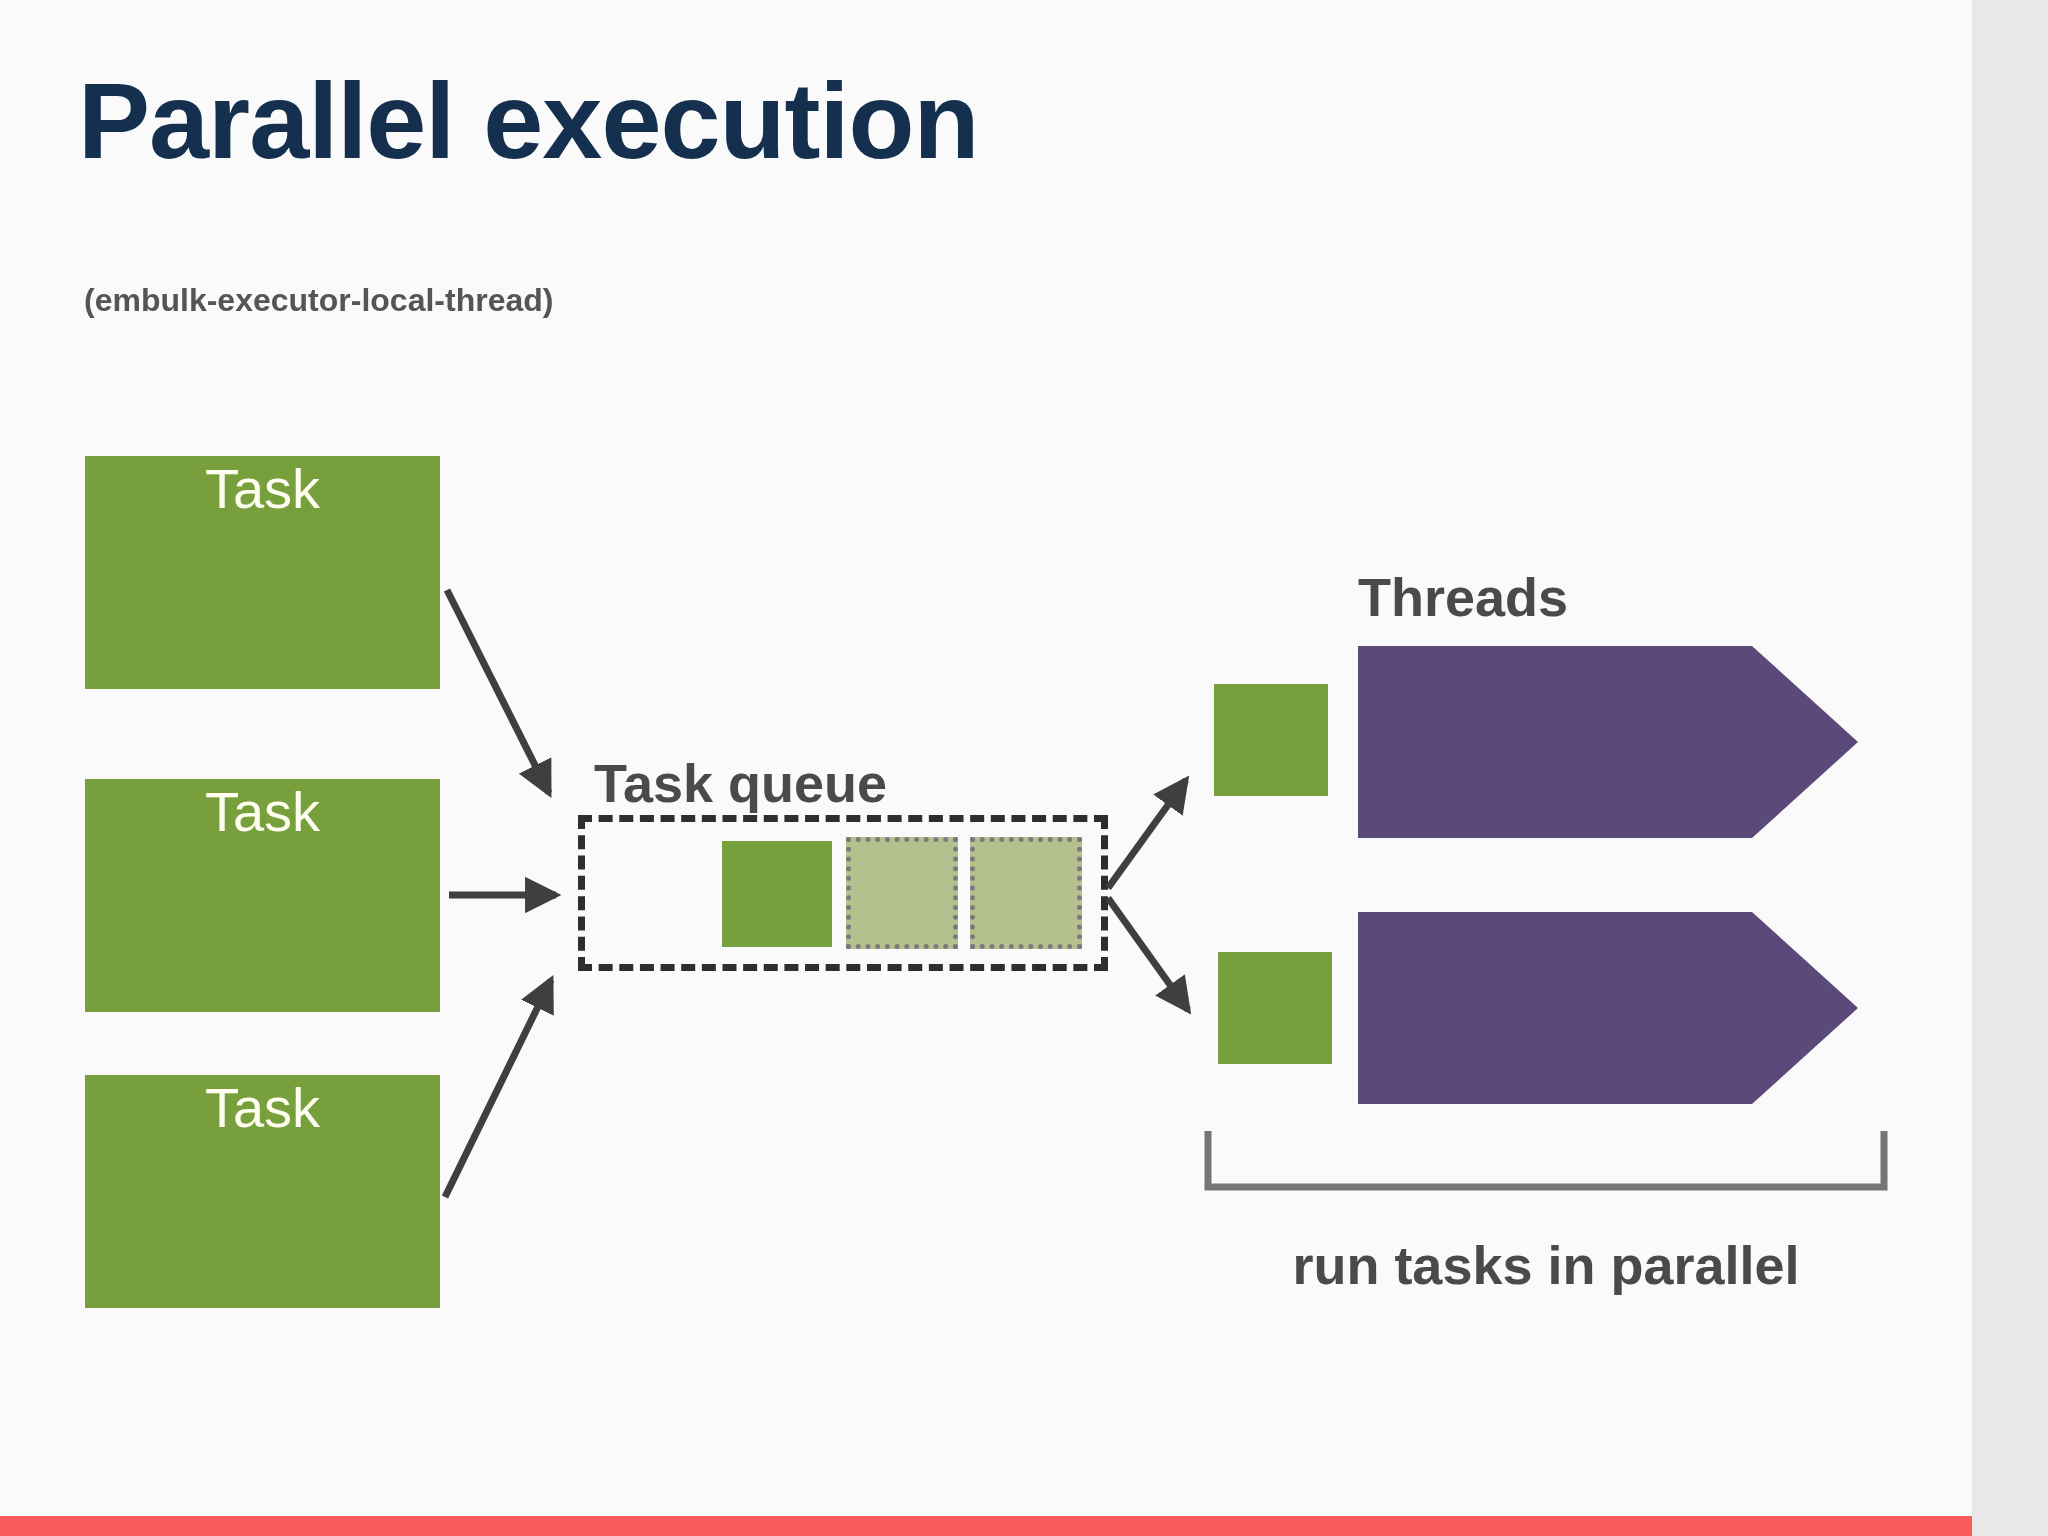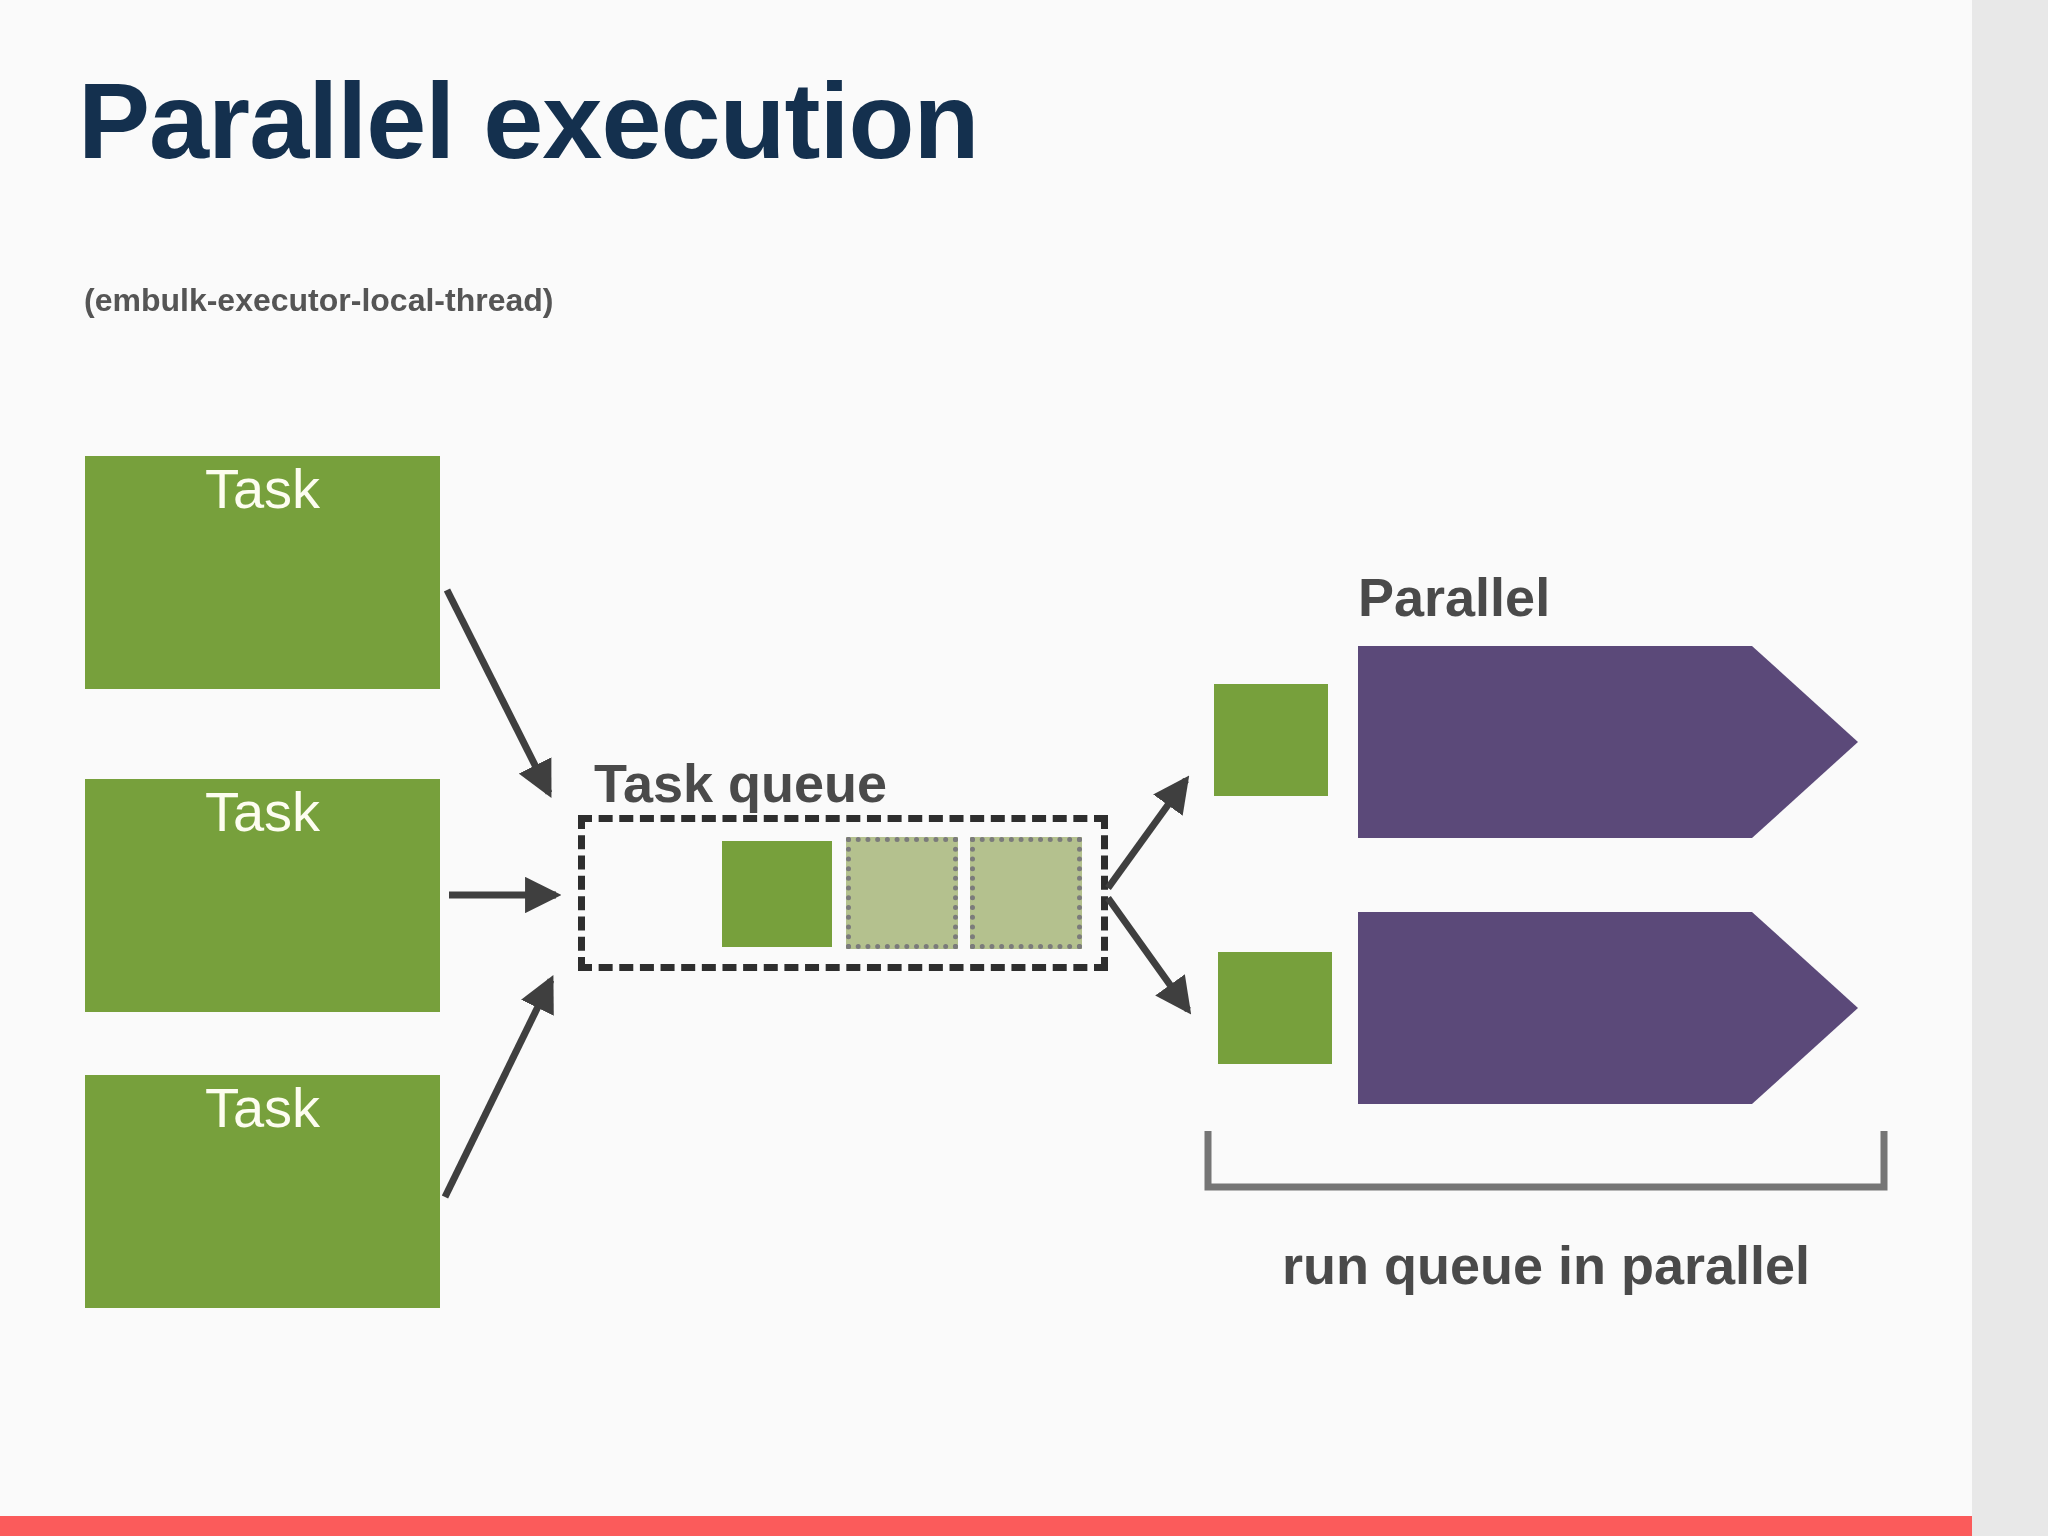--- a/index.html
+++ b/index.html
@@ -89,21 +89,21 @@
   <div class="abs task-box tb3">
     <span class="task-label">Task</span>
   </div>
 
   <div class="abs queue-label">Task queue</div>
   <div class="abs queue-box"></div>
   <div class="abs queue-item-solid"></div>
   <div class="abs queue-item-pending qp1"></div>
   <div class="abs queue-item-pending qp2"></div>
 
-  <div class="abs threads-label">Parallel</div>
+  <div class="abs threads-label">Threads</div>
   <div class="abs mini-task mt1"></div>
   <div class="abs mini-task mt2"></div>
   <div class="abs thread-arrow ta1"></div>
   <div class="abs thread-arrow ta2"></div>
 
   <svg class="abs overlay" width="2048" height="1536" viewBox="0 0 2048 1536">
     <defs>
       <marker id="ah" viewBox="0 0 10 10" refX="8.5" refY="5" markerWidth="5.2" markerHeight="5.2" orient="auto-start-reverse">
         <path d="M0,0 L10,5 L0,10 z" fill="#3f3f3f"></path>
       </marker>
@@ -111,16 +111,16 @@
     <g stroke="#3f3f3f" stroke-width="7" fill="none">
       <path d="M447,590 L549,793" marker-end="url(#ah)"></path>
       <path d="M449,895 L556,895" marker-end="url(#ah)"></path>
       <path d="M445,1197 L551,980" marker-end="url(#ah)"></path>
       <path d="M1108,888 L1186,780" marker-end="url(#ah)"></path>
       <path d="M1108,898 L1188,1010" marker-end="url(#ah)"></path>
     </g>
     <path d="M1208,1131 L1208,1187 L1884,1187 L1884,1131" stroke="#757575" stroke-width="7" fill="none"></path>
   </svg>
 
-  <div class="abs caption">run queue in parallel</div>
+  <div class="abs caption">run tasks in parallel</div>
 
   <div class="abs red-bar"></div>
 </div>
 
 </body></html>

